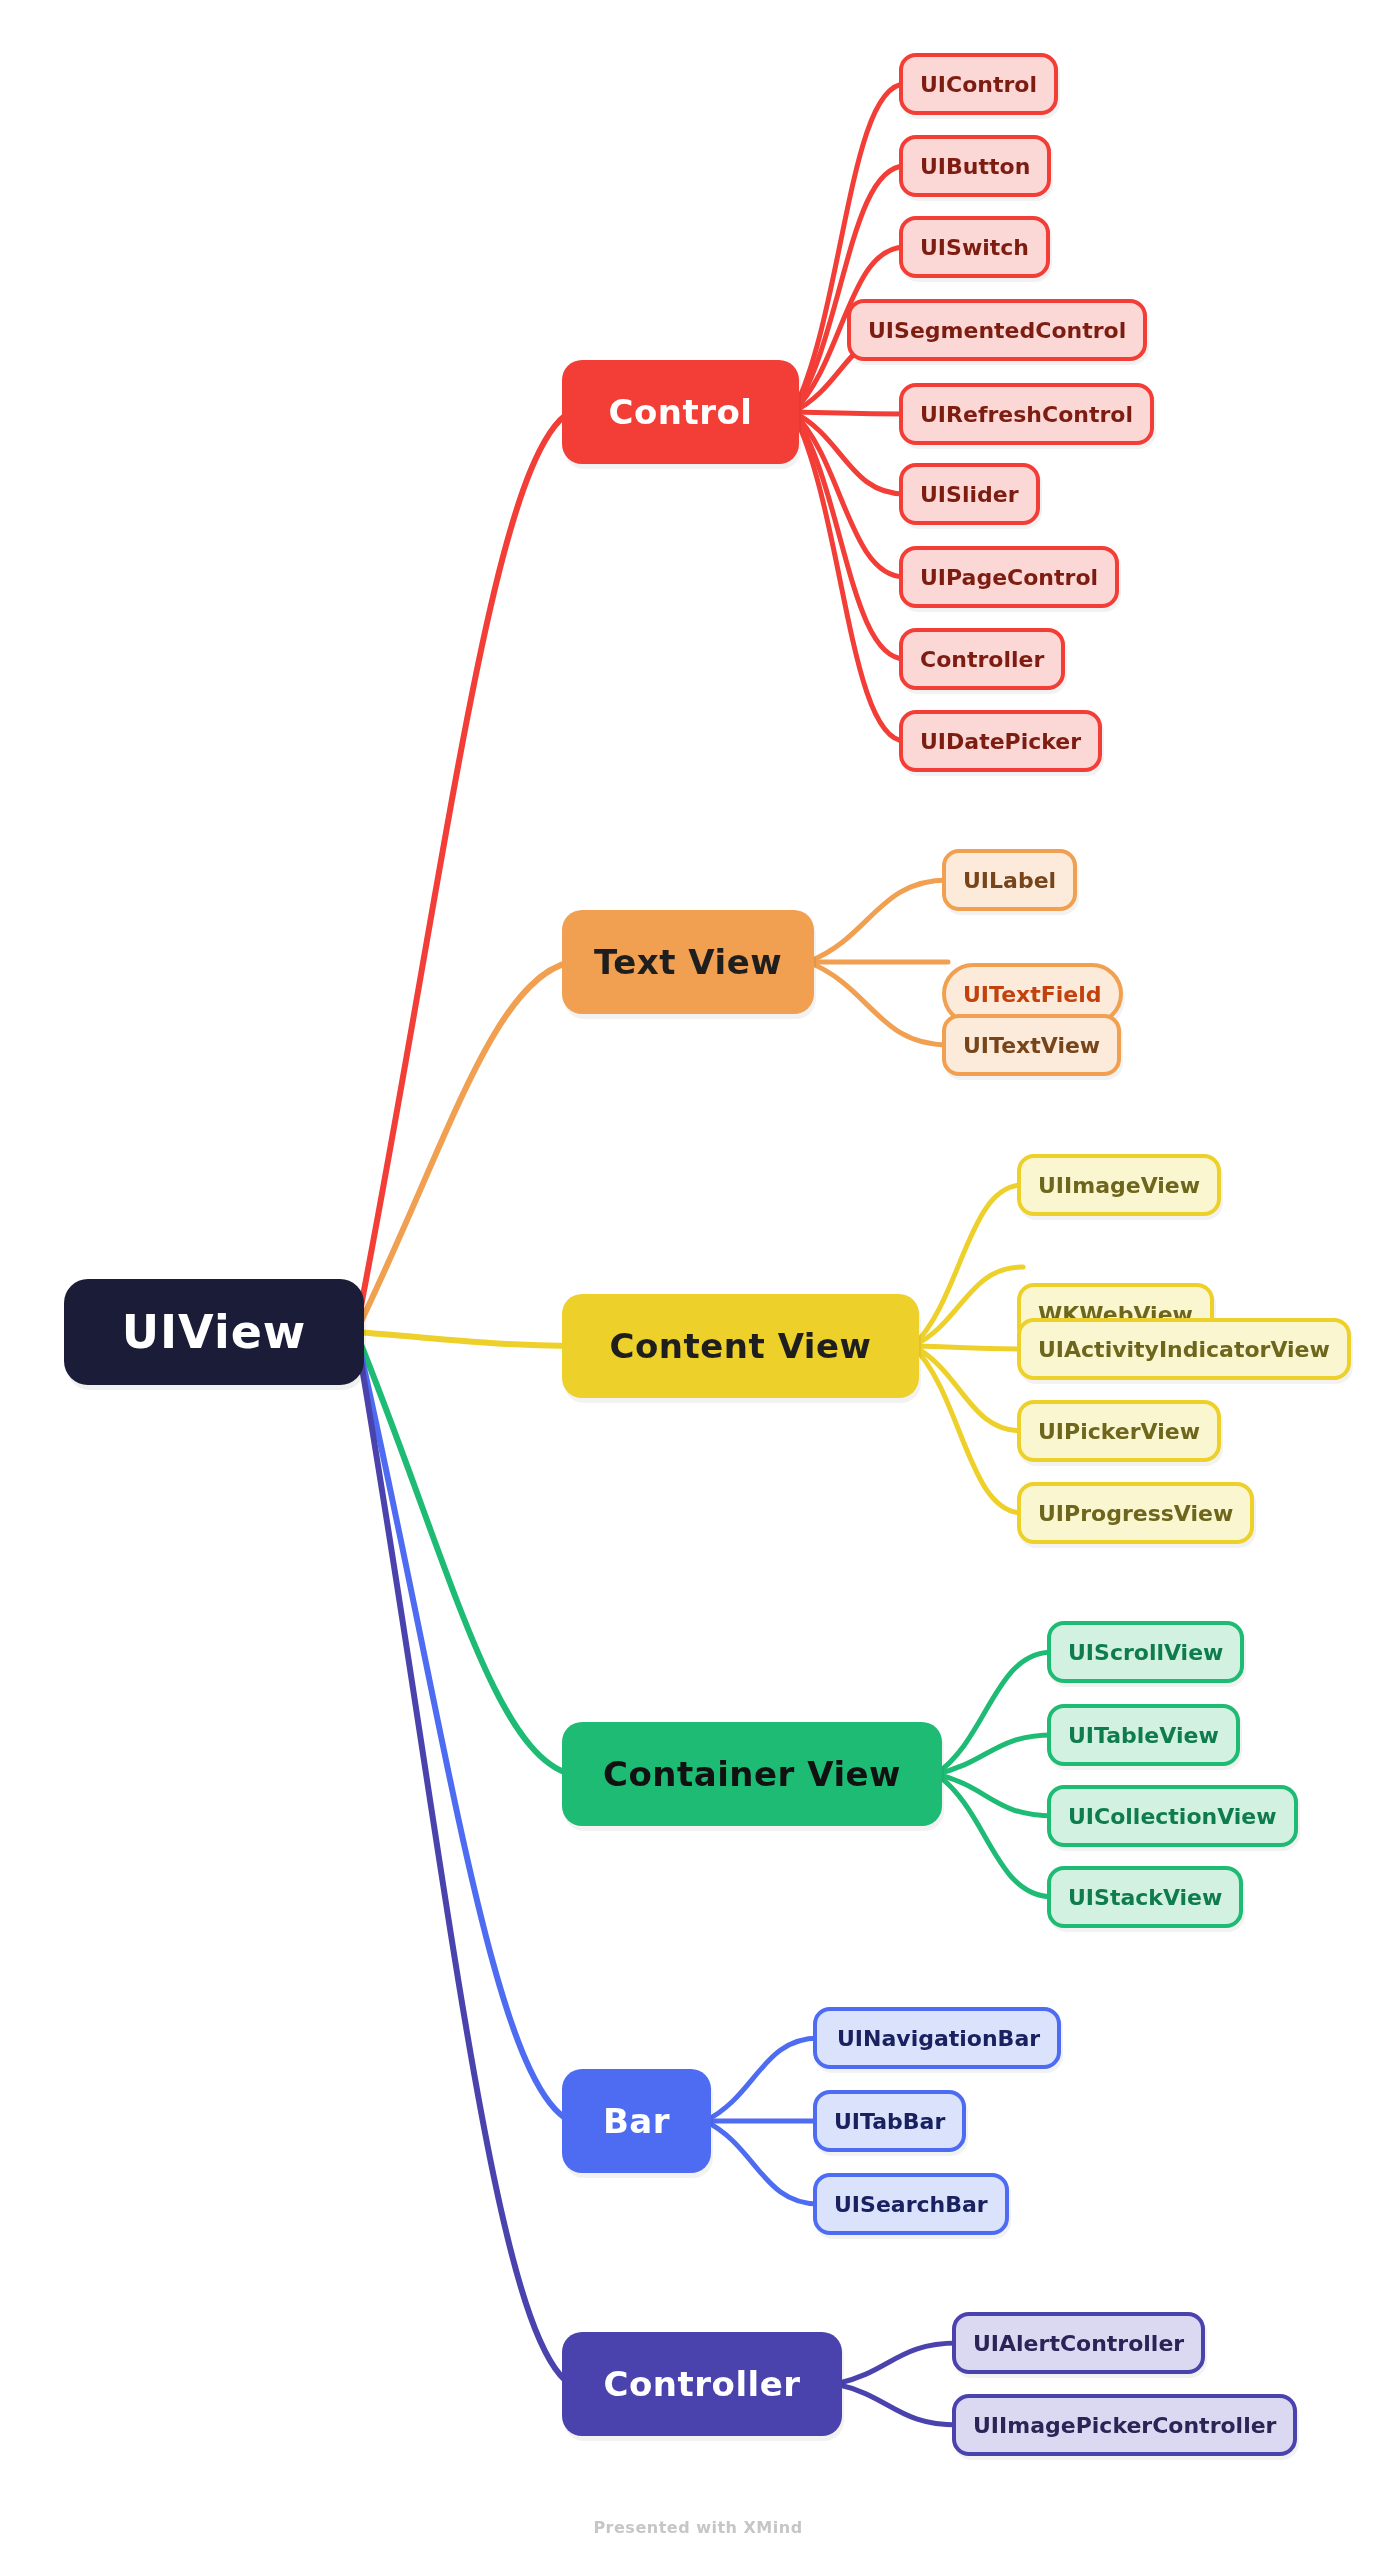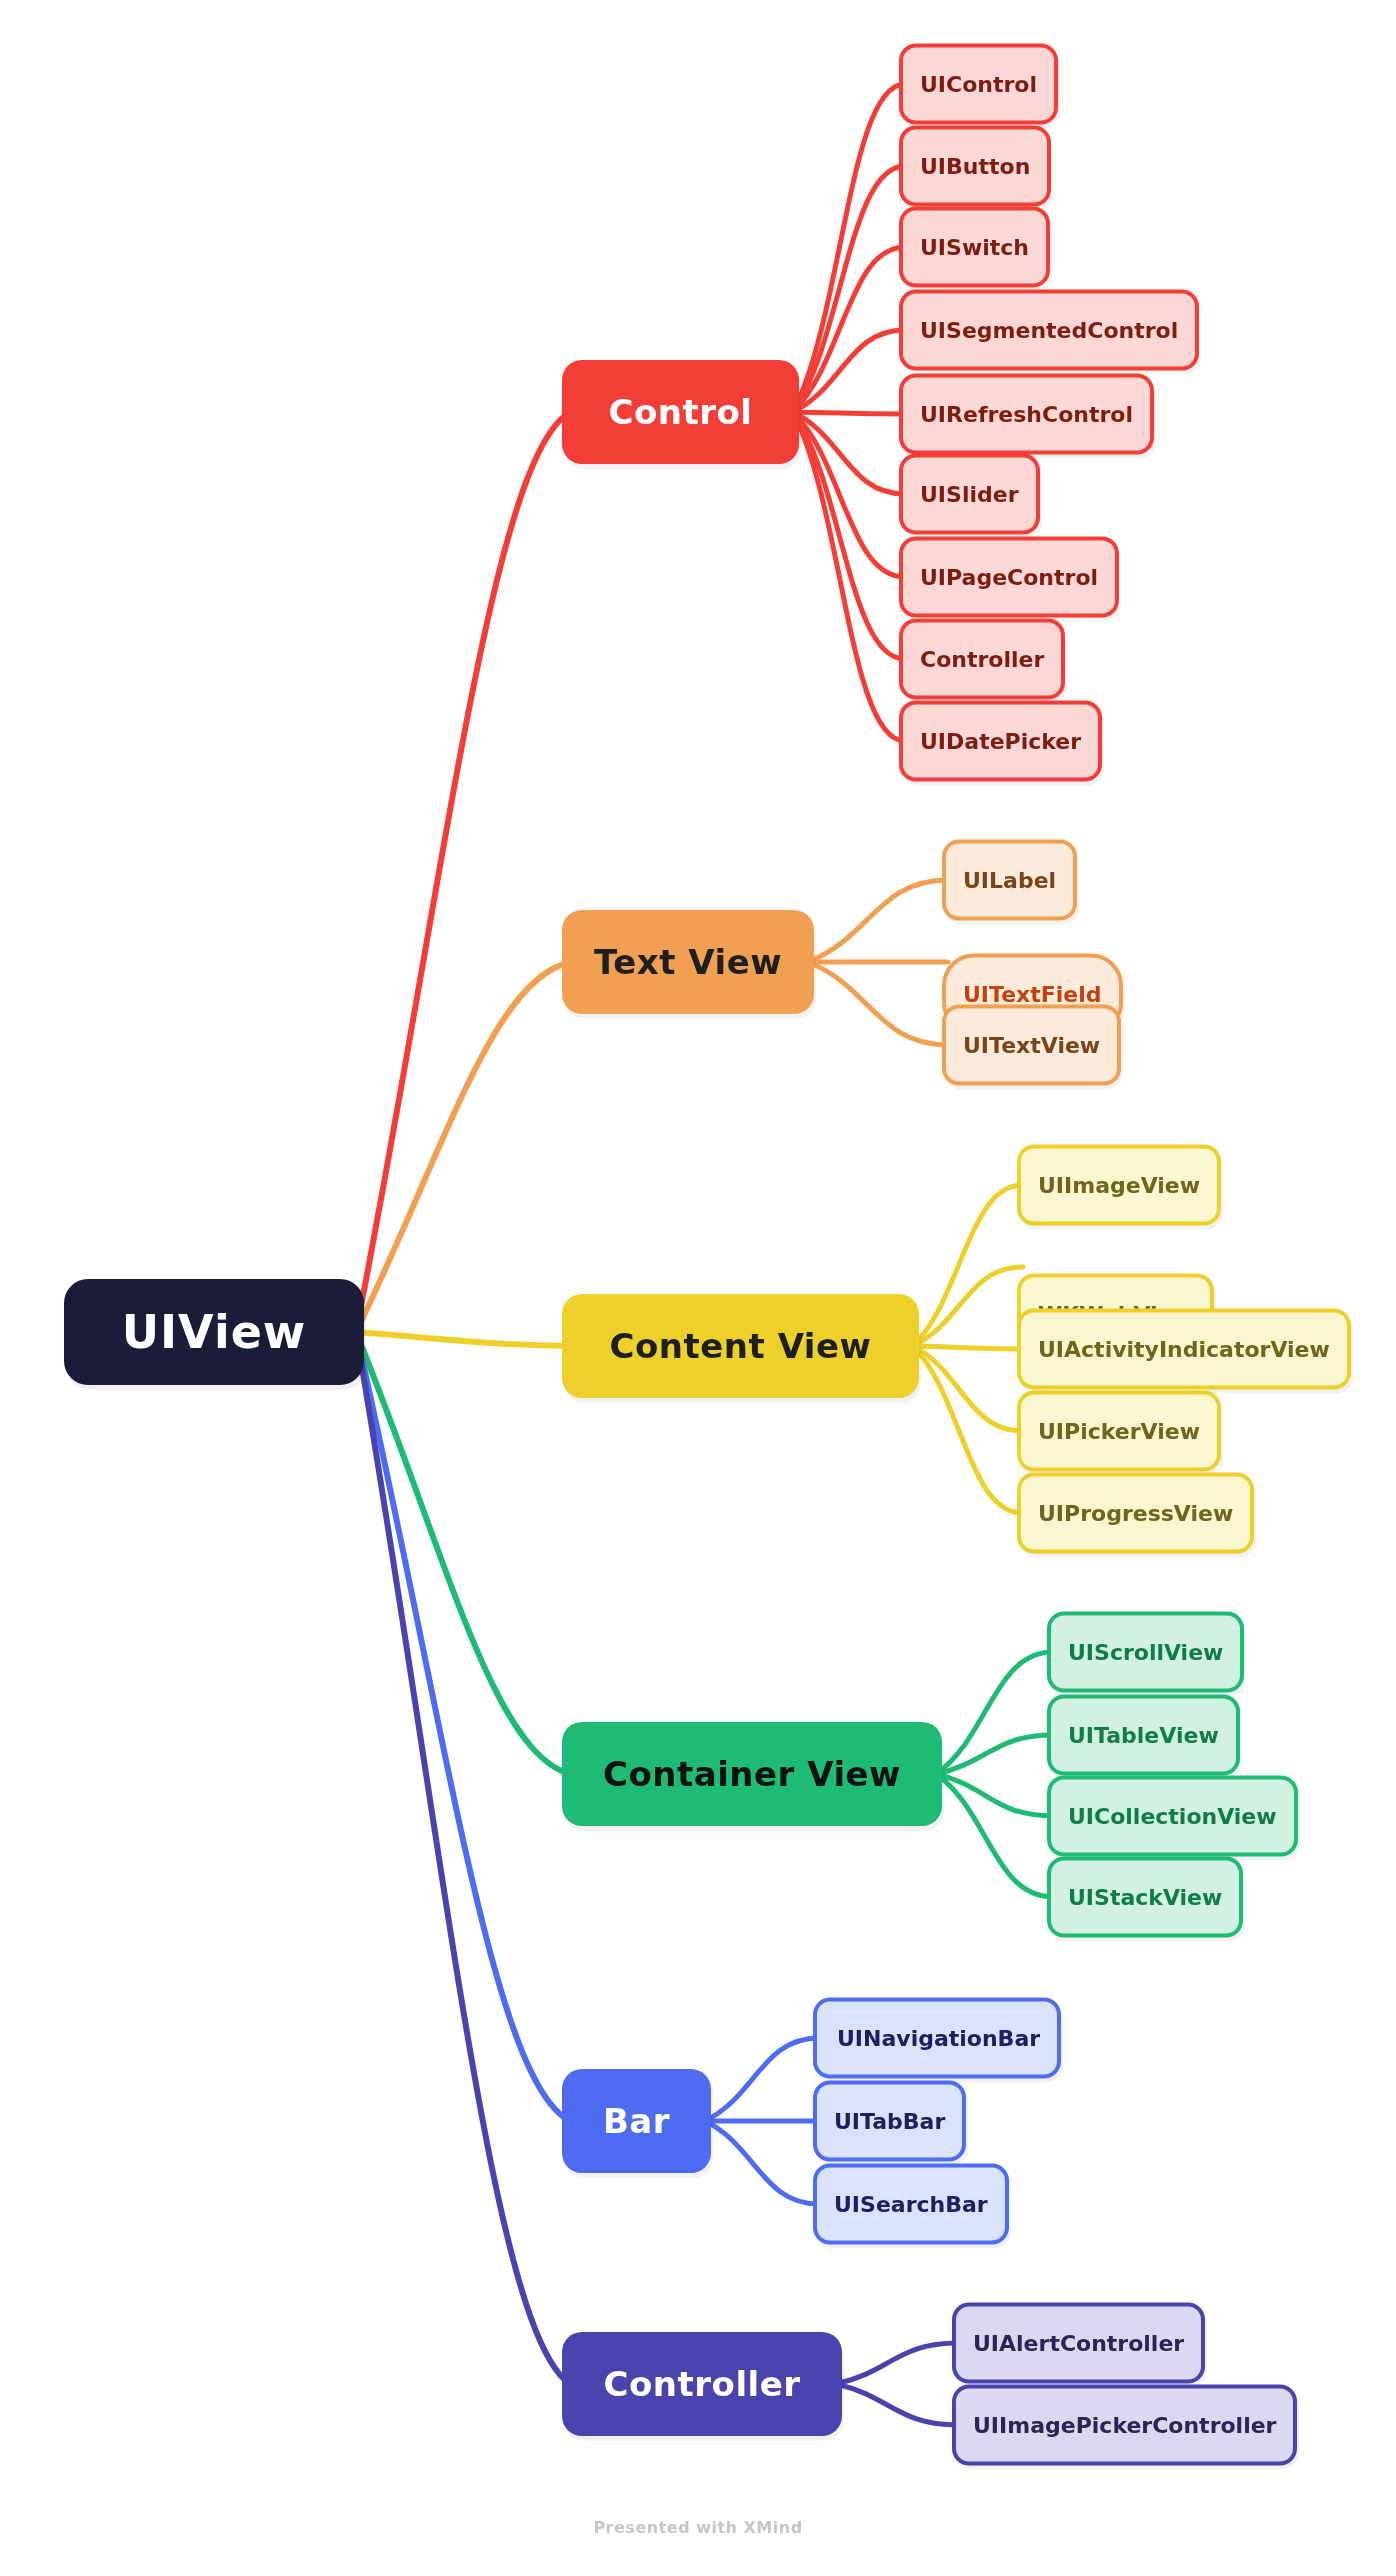--- a/index.html
+++ b/index.html
@@ -35,21 +35,21 @@
   }
   .branch{
     height:104px;
     padding:0 32px;
     border-radius:20px;
     font-size:34px;
     letter-spacing:0.5px;
     box-shadow:2px 5px 0 rgba(0,0,0,0.05);
   }
   .child{
-    height:81px;
+    height:62px;
     padding:0 17px;
     border:4px solid;
     border-radius:17px;
     font-size:22px;
     box-shadow:2px 4px 0 rgba(0,0,0,0.05);
   }
   
   .hatch{
     background-image:repeating-linear-gradient(135deg,
       rgba(255,255,255,0) 0 13px,
@@ -112,21 +112,21 @@
       <path d="M 836 2384 C 890.9 2396.3, 897 2425, 958 2425" stroke="#4a43ad" stroke-width="5" fill="none" stroke-linecap="round"></path>
     </svg>
 
   <div id="root-topic" class="topic root-topic hatch" style="background: rgb(26, 28, 56); color: rgb(255, 255, 255);">UIView</div>
 
   <div id="footer" style="color: rgb(198, 198, 198);">Presented with XMind</div>
 <div class="topic branch hatch" style="left: 562px; top: 412px; min-width: 237px; background: rgb(242, 62, 54); color: rgb(255, 255, 255);">Control</div>
     <div class="topic child hatch-light" style="left: 899px; top: 84px; background: rgb(251, 216, 214); border-color: rgb(242, 62, 54); color: rgb(125, 29, 18);">UIControl</div>
     <div class="topic child hatch-light" style="left: 899px; top: 166px; background: rgb(251, 216, 214); border-color: rgb(242, 62, 54); color: rgb(125, 29, 18);">UIButton</div>
     <div class="topic child hatch-light" style="left: 899px; top: 247px; background: rgb(251, 216, 214); border-color: rgb(242, 62, 54); color: rgb(125, 29, 18);">UISwitch</div>
-    <div class="topic child hatch-light" style="left: 899px; top: 330px; background: rgb(251, 216, 214); border-color: rgb(242, 62, 54); color: rgb(125, 29, 18);">UISegmentedControl</div>
+    <div class="topic child hatch-light" style="left: 847px; top: 330px; background: rgb(251, 216, 214); border-color: rgb(242, 62, 54); color: rgb(125, 29, 18);">UISegmentedControl</div>
     <div class="topic child hatch-light" style="left: 899px; top: 414px; background: rgb(251, 216, 214); border-color: rgb(242, 62, 54); color: rgb(125, 29, 18);">UIRefreshControl</div>
     <div class="topic child hatch-light" style="left: 899px; top: 494px; background: rgb(251, 216, 214); border-color: rgb(242, 62, 54); color: rgb(125, 29, 18);">UISlider</div>
     <div class="topic child hatch-light" style="left: 899px; top: 577px; background: rgb(251, 216, 214); border-color: rgb(242, 62, 54); color: rgb(125, 29, 18);">UIPageControl</div>
     <div class="topic child hatch-light" style="left: 899px; top: 659px; background: rgb(251, 216, 214); border-color: rgb(242, 62, 54); color: rgb(125, 29, 18);">Controller</div>
     <div class="topic child hatch-light" style="left: 899px; top: 741px; background: rgb(251, 216, 214); border-color: rgb(242, 62, 54); color: rgb(125, 29, 18);">UIDatePicker</div>
     <div class="topic branch hatch" style="left: 562px; top: 962px; min-width: 250px; background: rgb(240, 160, 80); color: rgb(30, 30, 30);">Text View</div>
     <div class="topic child hatch-light" style="left: 942px; top: 880px; background: rgb(252, 235, 219); border-color: rgb(240, 160, 80); color: rgb(120, 69, 26);">UILabel</div>
     <div class="topic child hatch-light" style="left: 942px; top: 994px; background: rgb(252, 235, 219); border-color: rgb(240, 160, 80); color: #c2410c; border-radius: 32px;">UITextField</div>
     <div class="topic child hatch-light" style="left: 942px; top: 1045px; background: rgb(252, 235, 219); border-color: rgb(240, 160, 80); color: rgb(120, 69, 26);">UITextView</div>
     <div class="topic branch hatch" style="left: 562px; top: 1346px; min-width: 357px; background: rgb(238, 208, 43); color: rgb(30, 30, 30);">Content View</div>

